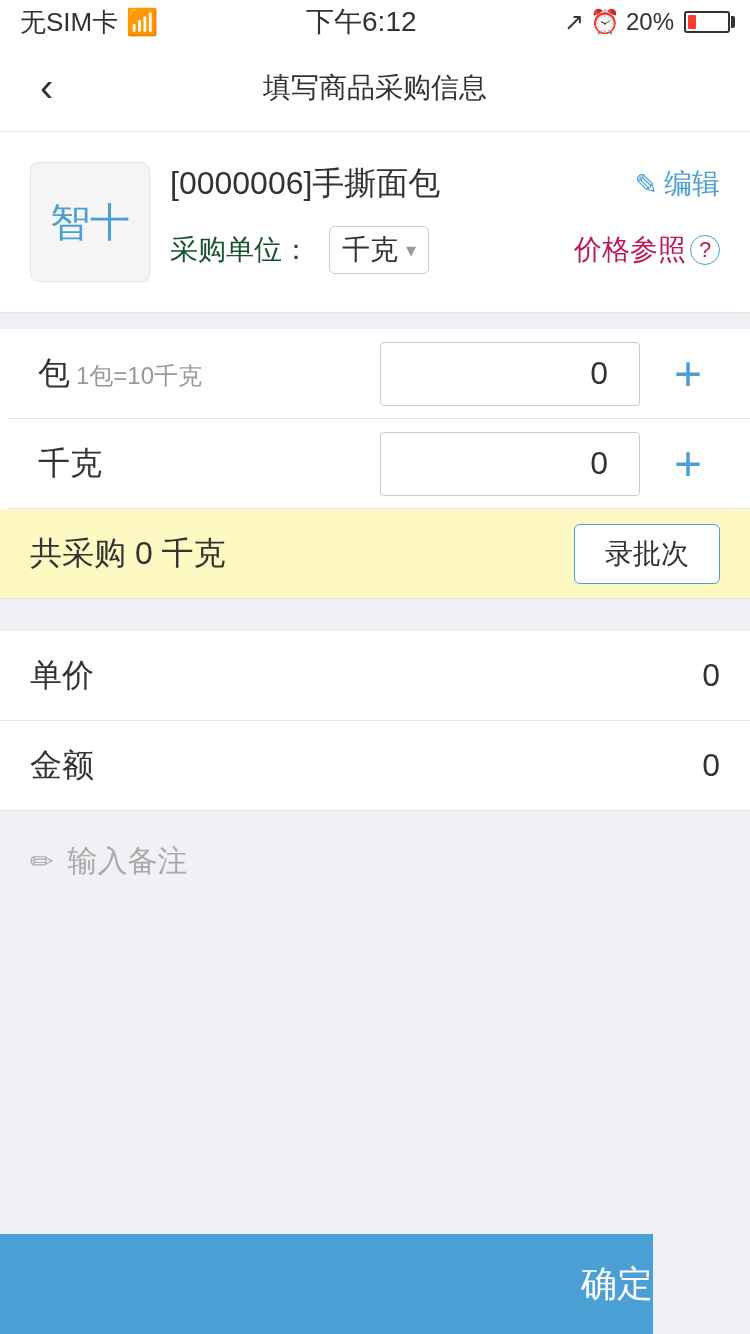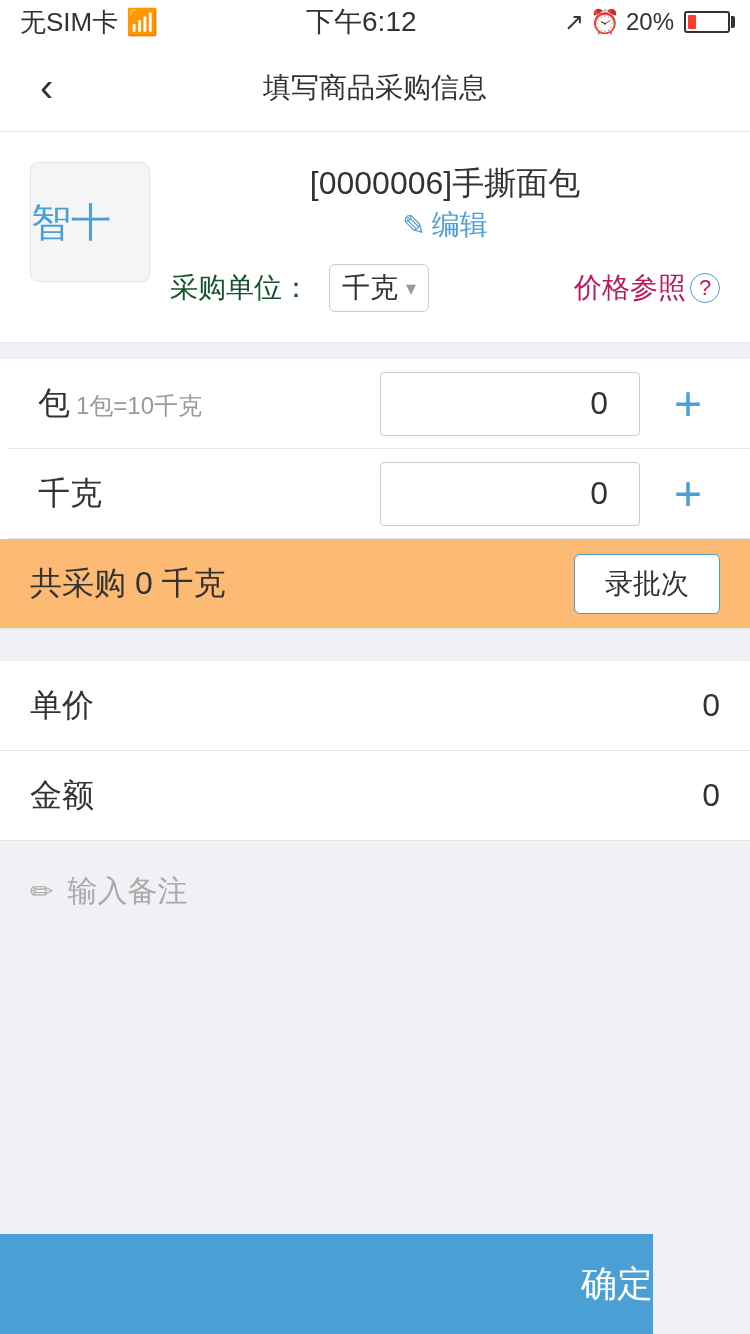--- a/index.html
+++ b/index.html
@@ -94,33 +94,33 @@
       border-bottom: 1px solid #e5e5e5;
     }
     .product-image {
       width: 120px;
       height: 120px;
       background: #f5f5f5;
       border: 1px solid #e5e5e5;
       border-radius: 8px;
       display: flex;
       align-items: center;
+      justify-content: center;
       flex-shrink: 0;
       font-size: 40px;
       color: #4a9fd4;
     }
     .product-info {
       flex: 1;
     }
     .product-name-row {
       display: flex;
       align-items: center;
       justify-content: space-between;
       margin-bottom: 20px;
-      flex-direction: column;
     }
     .product-name {
       font-size: 32px;
       font-weight: 500;
       color: #333;
     }
     .edit-btn {
       color: #4a9fd4;
       font-size: 28px;
       display: flex;
@@ -221,21 +221,21 @@
       cursor: pointer;
     }
 
     
     .total-row {
       display: flex;
       align-items: center;
       justify-content: space-between;
       padding: 0 30px;
       height: 90px;
-      background: #fdba74;
+      background: #fef9c3;
       border-bottom: 1px solid #e5e5e5;
     }
     .total-text {
       font-size: 32px;
       color: #333;
     }
     .record-btn {
       border: 1px solid #4a9fd4;
       border-radius: 6px;
       padding: 10px 30px;

